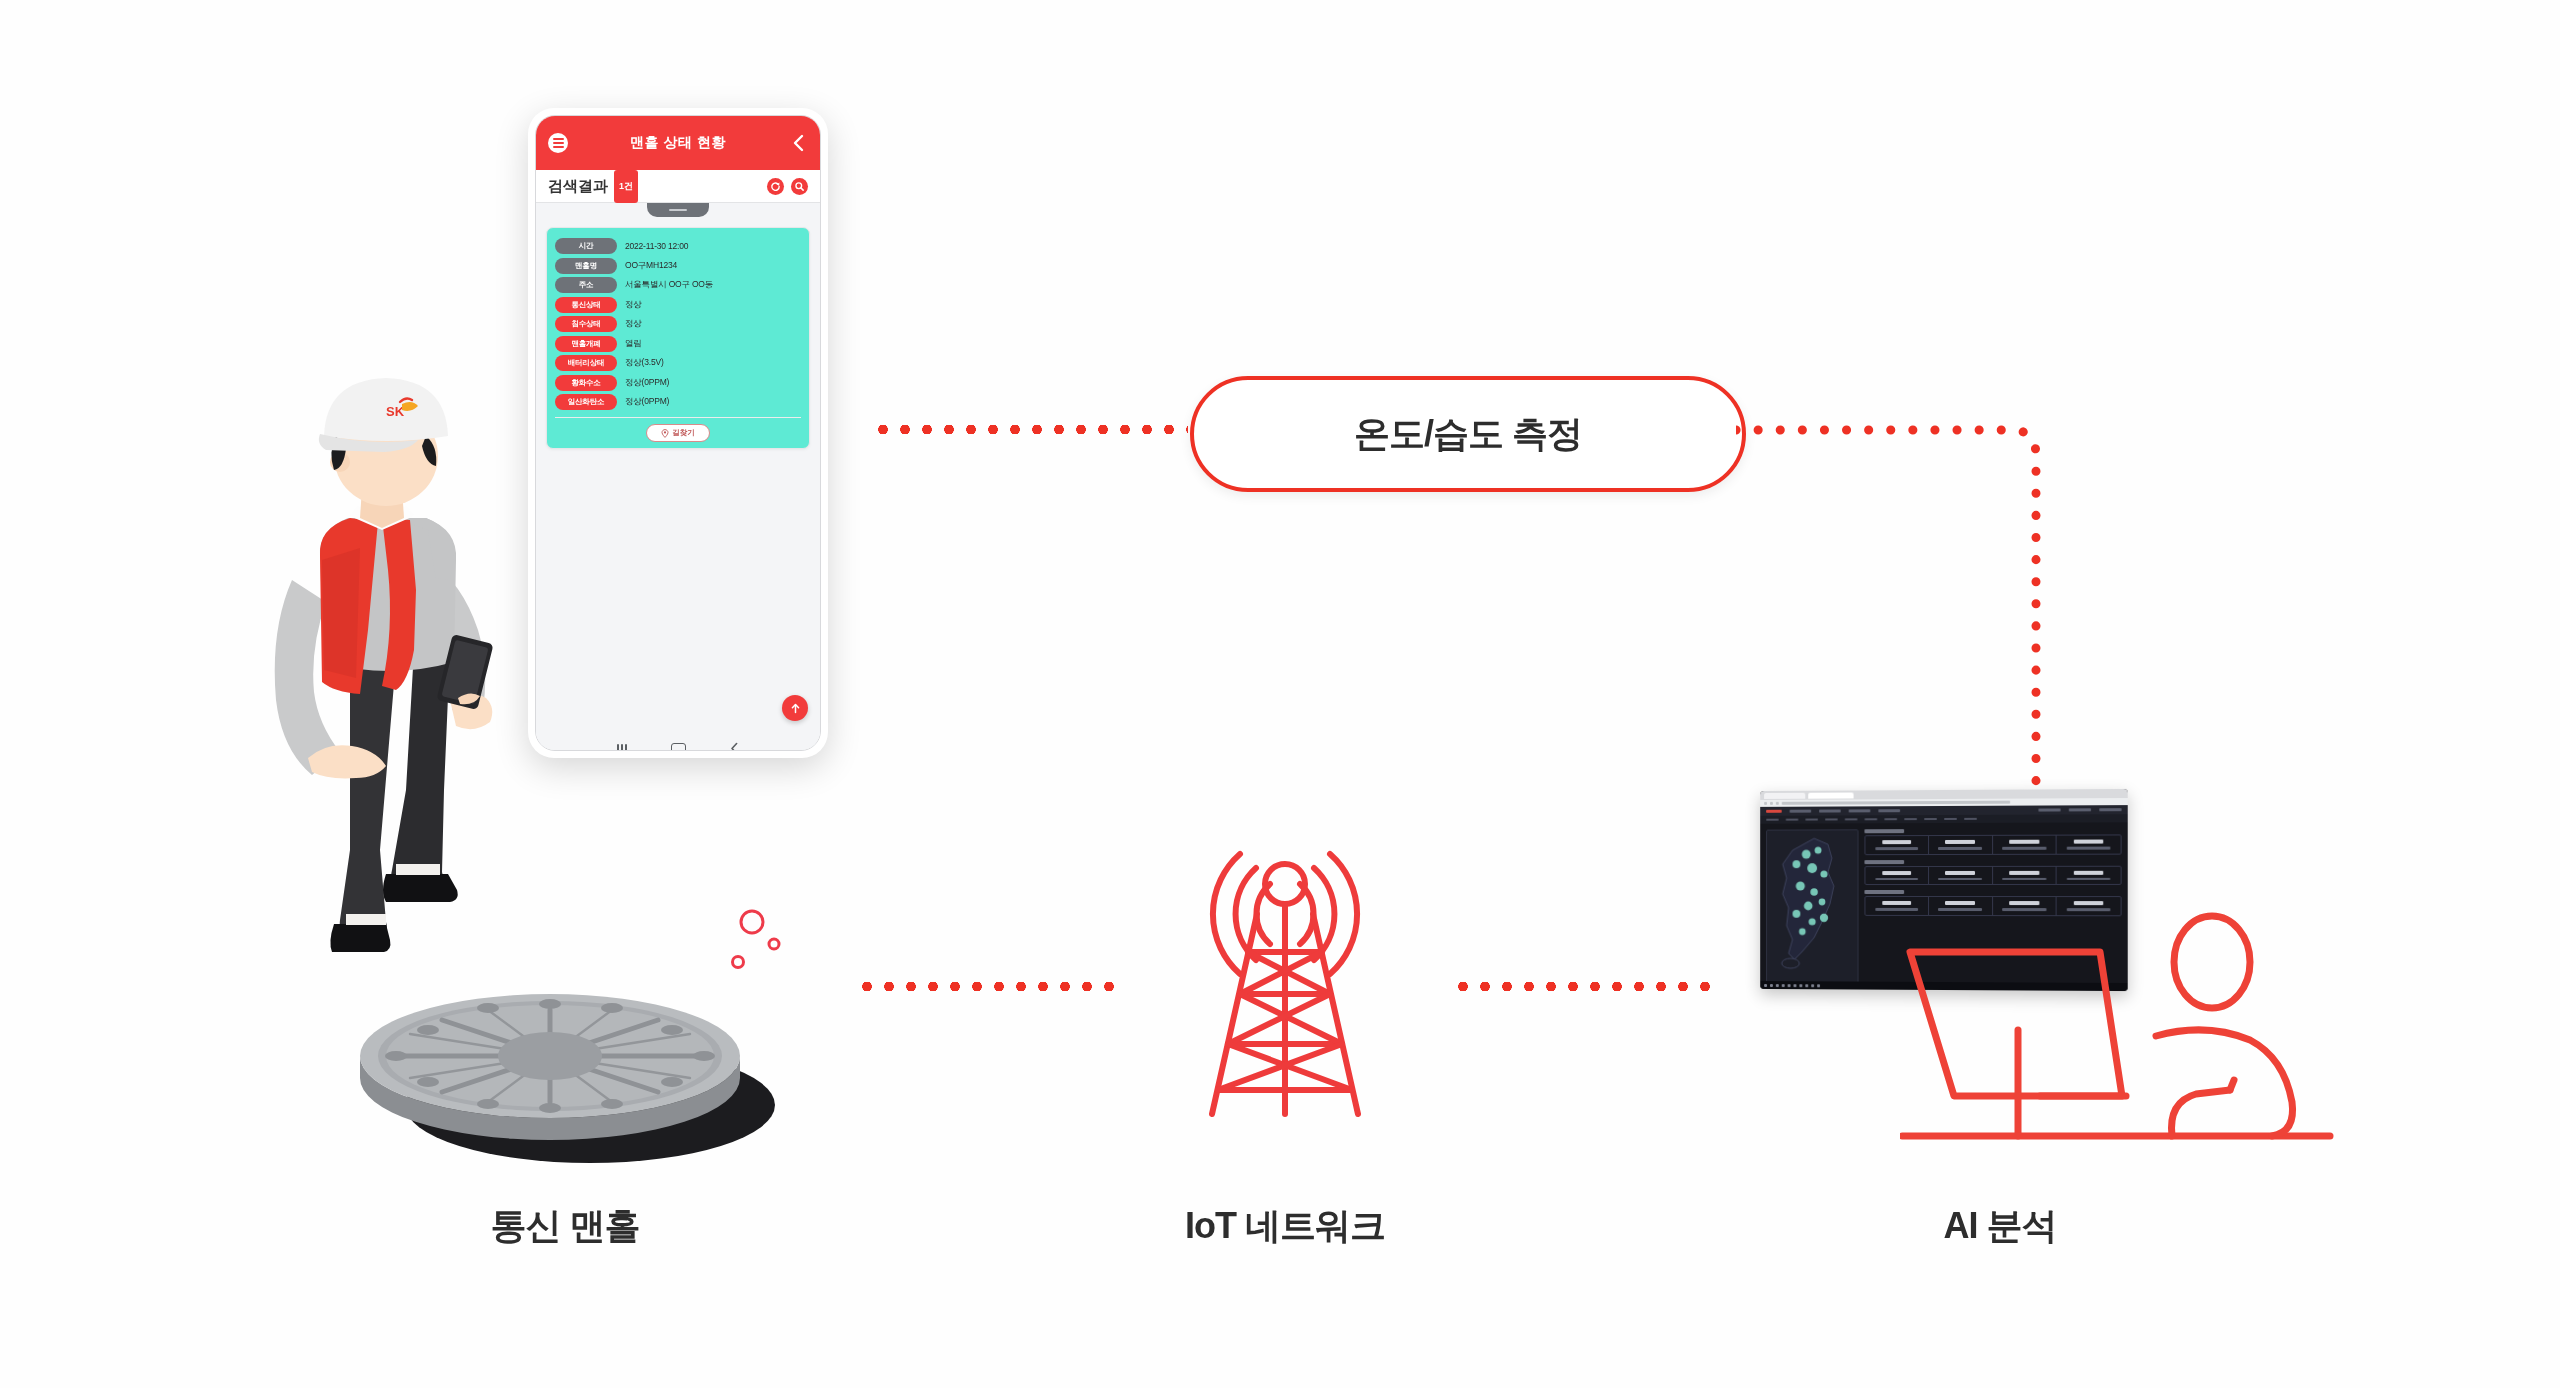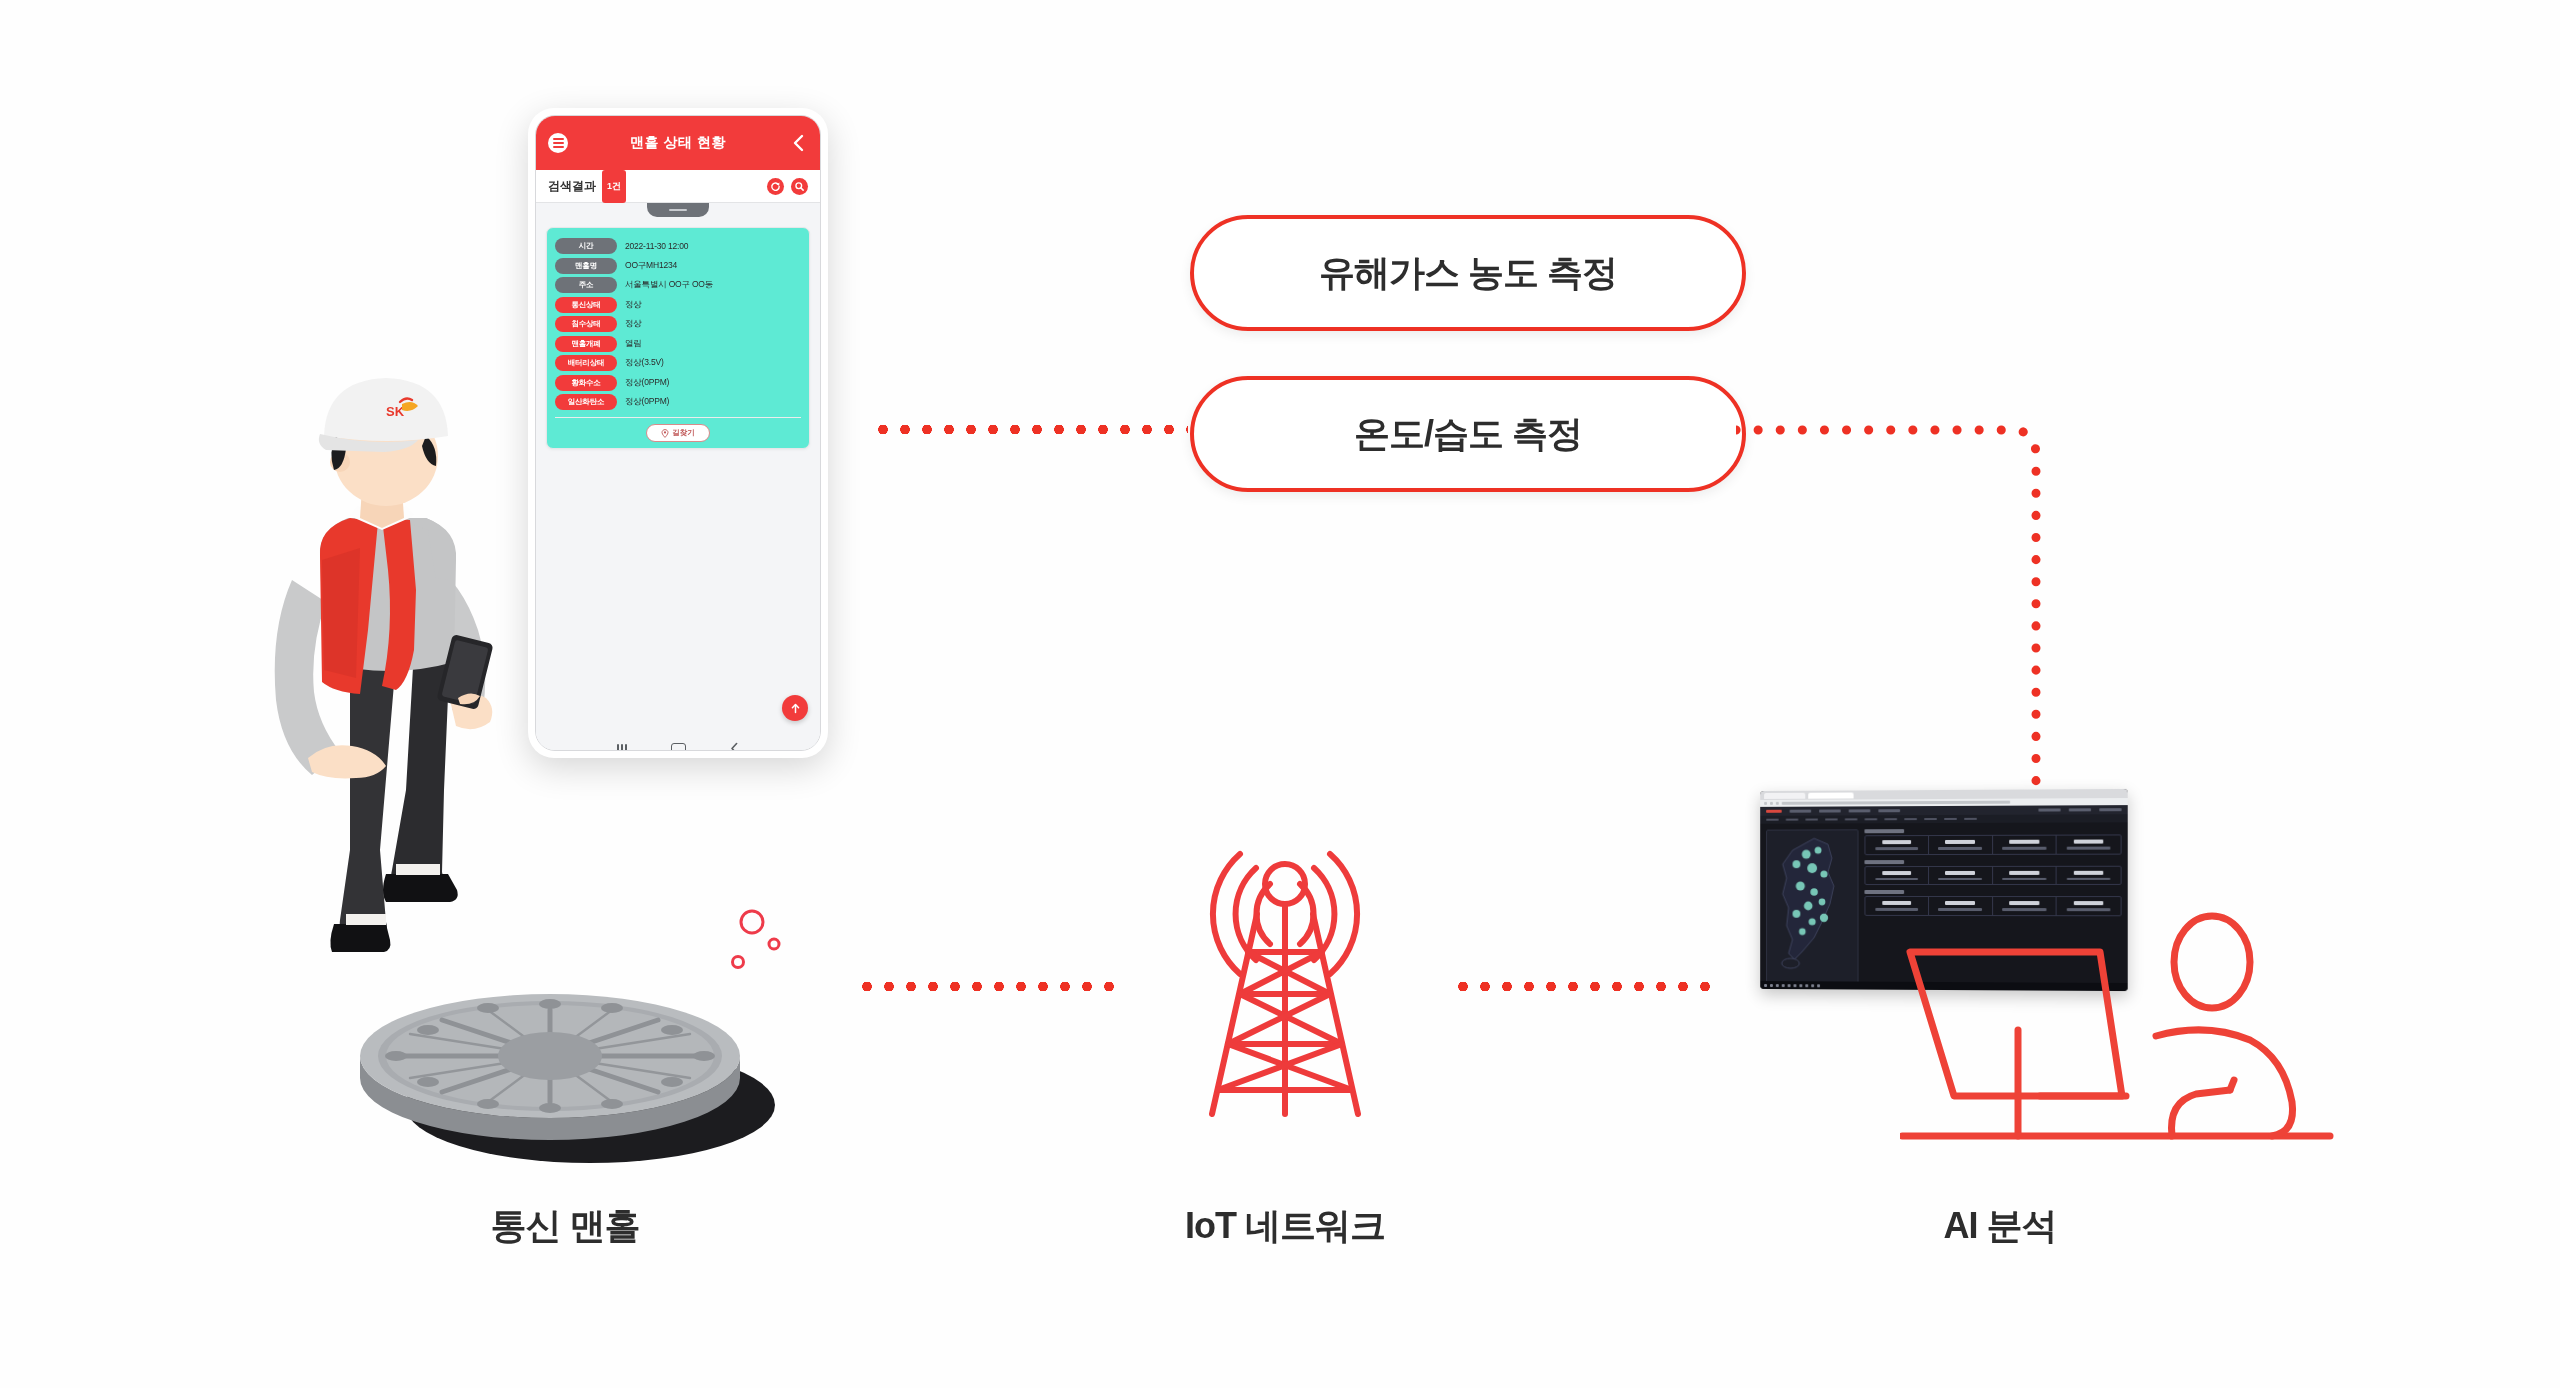--- a/index.html
+++ b/index.html
@@ -30,21 +30,21 @@
   .ph-title{flex:1;text-align:center;color:#fff;font-size:14px;font-weight:bold;letter-spacing:.5px;}
   .ph-burger{width:20px;height:20px;border-radius:50%;background:#fff;
     display:flex;flex-direction:column;align-items:center;justify-content:center;gap:2.5px;}
   .ph-burger i{display:block;width:11px;height:1.8px;background:#F23B3B;border-radius:2px;}
   .ph-back{width:20px;display:flex;align-items:center;justify-content:center;}
   .ph-back svg{width:13px;height:18px;}
   .ph-sub{
     height:32px;background:#fff;display:flex;align-items:center;
     padding:0 12px;border-bottom:1px solid #e3e4e6;gap:6px;
   }
-  .ph-sub-label{font-size:12px;color:#333;font-weight:bold;}
+  .ph-sub-label{font-size:15px;color:#333;font-weight:bold;}
   .ph-badge{background:#F23B3B;color:#fff;font-size:9px;font-weight:bold;
     padding:10px 5px;border-radius:3px;}
   .ph-sub-icons{margin-left:auto;display:flex;gap:7px;}
   .ph-icon-circ{width:17px;height:17px;border-radius:50%;background:#F23B3B;
     display:flex;align-items:center;justify-content:center;}
   .ph-icon-circ svg{width:11px;height:11px;}
   .ph-body{position:relative;background:#f4f5f7;height:calc(100% - 70px);}
   .ph-handle{
     position:absolute;left:50%;transform:translateX(-50%);top:0;
     width:62px;height:14px;background:#6e7278;
@@ -330,21 +330,20 @@
           <div class="nav-back">
             <svg viewBox="0 0 9 13">
                 <path d="M6.6 1.5 L2 6.5 L6.6 11.5" stroke="#5b5f63" stroke-width="1.6" fill="none" stroke-linecap="round" stroke-linejoin="round"></path>
               </svg>
           </div>
         </div>
       </div>
     </div>
   </div>
 
-  <div class="pill" id="pill-gas">유해가스 농도 측정</div>
   <div class="pill" id="pill-temp">온도/습도 측정</div>
 
   <div class="dots-h" id="dots-phone-pill"></div>
   <div class="dots-h" id="dots-manhole-tower"></div>
   <div class="dots-h" id="dots-tower-ai"></div>
 
   <div class="dots-elbow">
     <svg viewBox="0 0 330 420" width="330" height="420">
       <path d="M0 26 H276 Q300 26 300 52 V408" stroke="#EE3124" stroke-width="9" fill="none" stroke-linecap="round" stroke-dasharray="0.1 22"></path>
     </svg>

